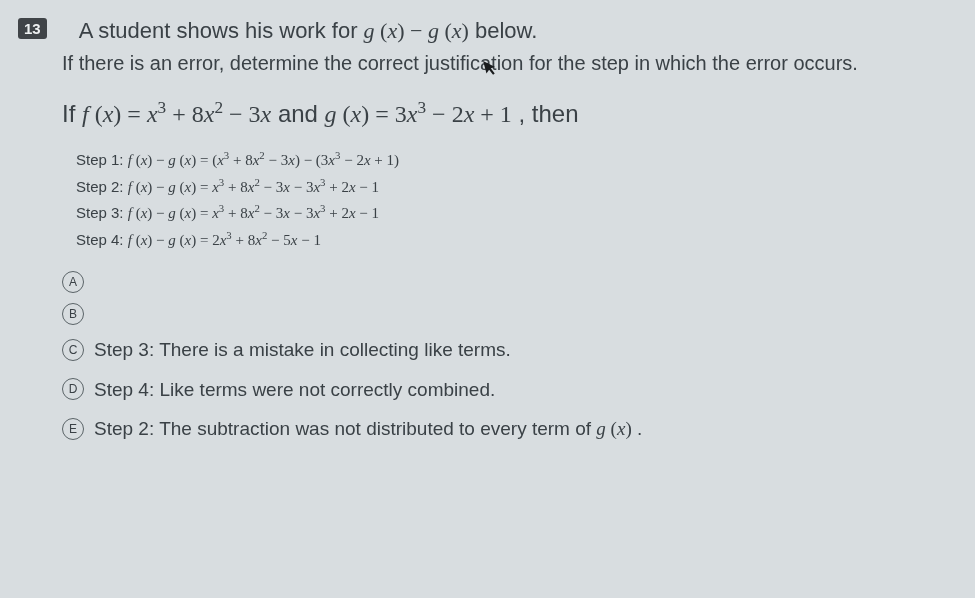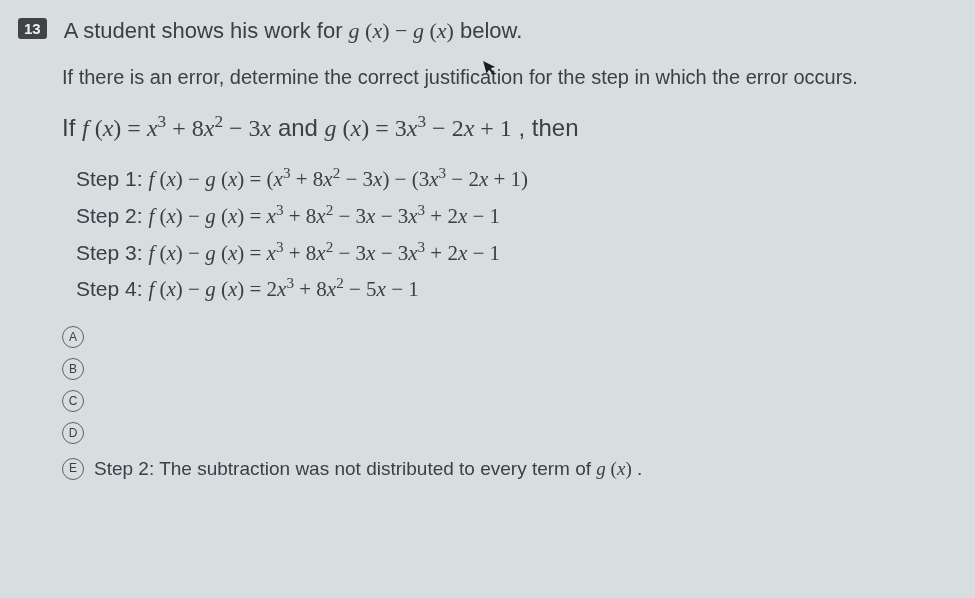--- a/index.html
+++ b/index.html
@@ -10,22 +10,22 @@
     font-family: Arial, Helvetica, sans-serif;
     color: #3a4146;
     padding: 14px 22px 14px 18px;
     line-height: 1.55;
     font-size: 19px;
     overflow: hidden;
   }
   .qheader {
     display: flex;
     align-items: flex-start;
-    gap: 17px;
-    margin-bottom: 14px;
+    gap: 32px;
+    margin-bottom: 0;
   }
   .qnum {
     background: #404448;
     color: #eef0f1;
     font-weight: bold;
     font-size: 15px;
     padding: 3px 6px;
     border-radius: 3px;
     line-height: 1;
     margin-top: 4px;
@@ -36,21 +36,21 @@
   .sub-prompt {
     margin: 0 0 16px 44px;
     font-size: 20px;
   }
   .given {
     margin: 0 0 14px 44px;
     font-size: 24px;
   }
   .steps {
     margin: 0 0 18px 58px;
-    font-size: 21px;
+    font-size: 15px;
     line-height: 1.7;
   }
   .options {
     margin-left: 44px;
   }
   .opt {
     display: flex;
     align-items: center;
     gap: 10px;
     margin-bottom: 10px;
@@ -114,23 +114,25 @@
 
 <div class="options">
   <div class="opt">
     <span class="opt-circle">A</span>
   </div>
   <div class="opt">
     <span class="opt-circle">B</span>
   </div>
   <div class="opt">
     <span class="opt-circle">C</span>
+    <span>Step 3: There is a mistake in collecting like terms.</span>
   </div>
   <div class="opt">
     <span class="opt-circle">D</span>
+    <span>Step 4: Like terms were not correctly combined.</span>
   </div>
   <div class="opt">
     <span class="opt-circle">E</span>
     <span>Step 2: The subtraction was not distributed to every term of <span class="mi">g&nbsp;</span><span class="mn">(</span><span class="mi">x</span><span class="mn">)</span> .</span>
   </div>
 </div>
 
 <div class="cursor">
   <svg width="14" height="18" viewBox="0 0 14 18">
     <path d="M1 1 L1 14 L4.5 11 L7 17 L9 16 L6.5 10 L11 10 Z" fill="#1a1c1e"></path>

